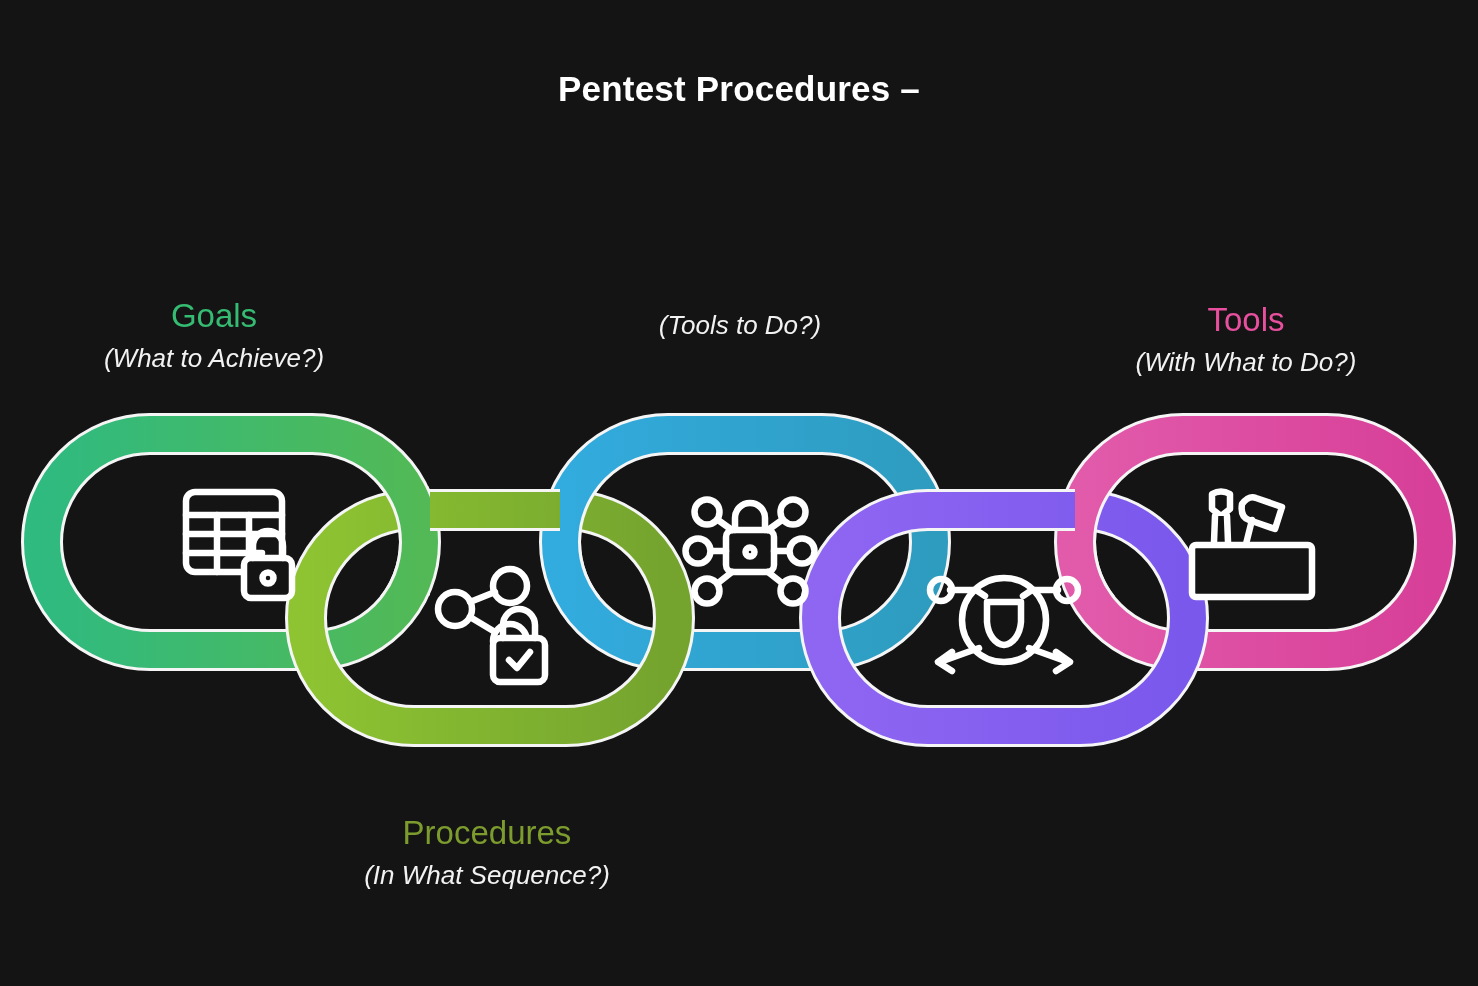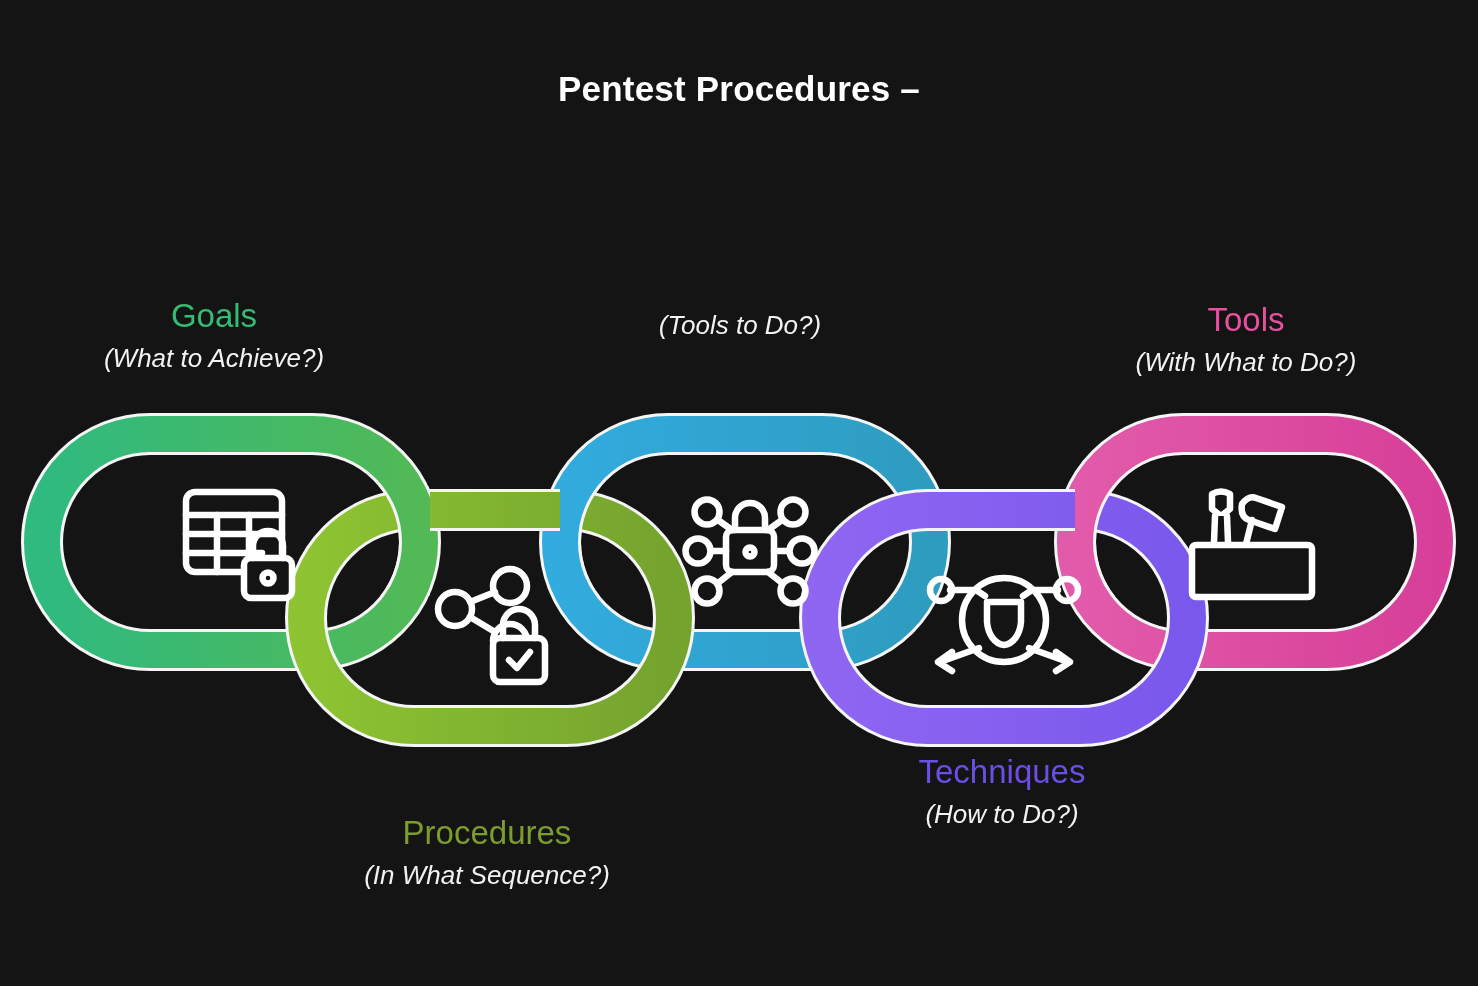--- a/index.html
+++ b/index.html
@@ -255,18 +255,14 @@
   <div class="label-group" id="lbl-tools">
     <span class="lg-title" style="color:#e8509f">Tools</span>
     <span class="lg-sub">(With What to Do?)</span>
   </div>
 
   <div class="label-group" id="lbl-procedures">
     <span class="lg-title" style="color:#7d9c2e">Procedures</span>
     <span class="lg-sub">(In What Sequence?)</span>
   </div>
 
-  <div class="label-group" id="lbl-techniques">
-    <span class="lg-title" style="color:#6b4fe4">Techniques</span>
-    <span class="lg-sub">(How to Do?)</span>
-  </div>
 
 </div>
 
 </body></html>

